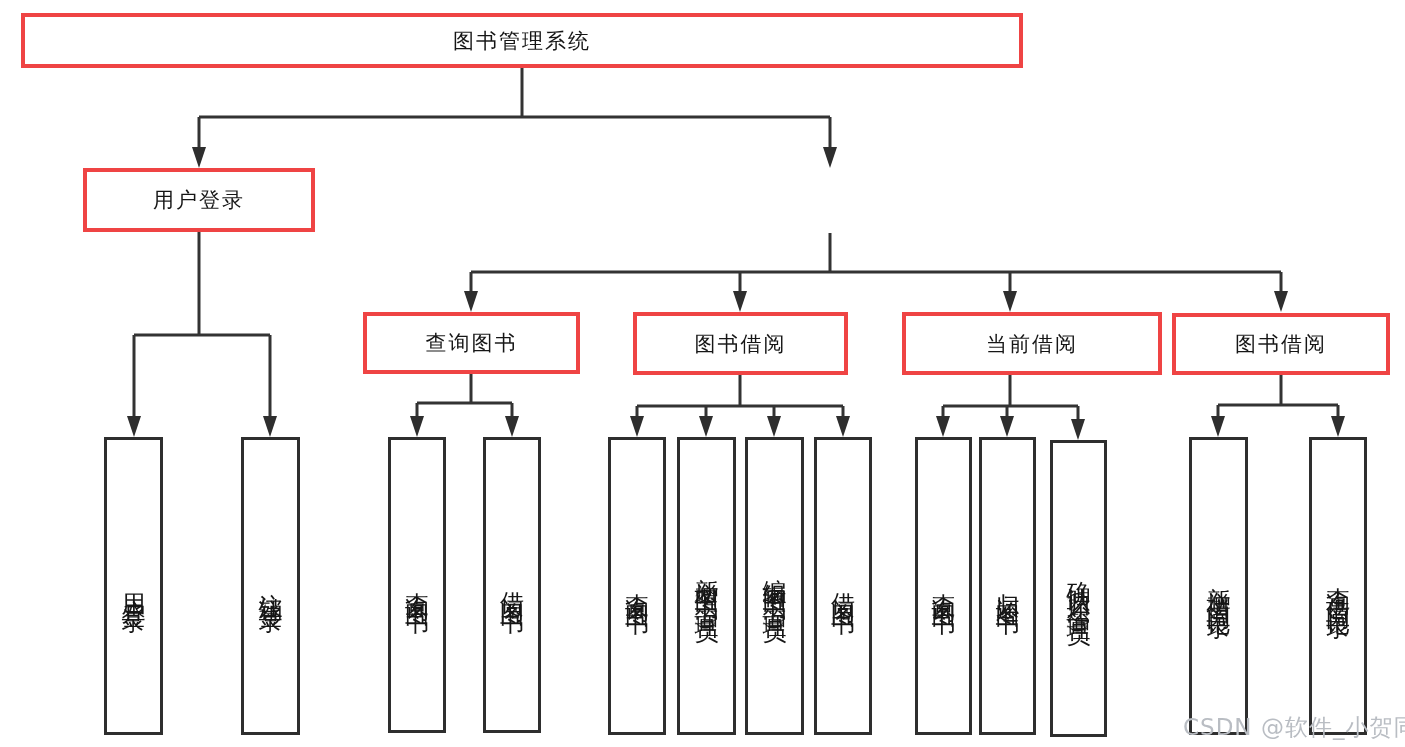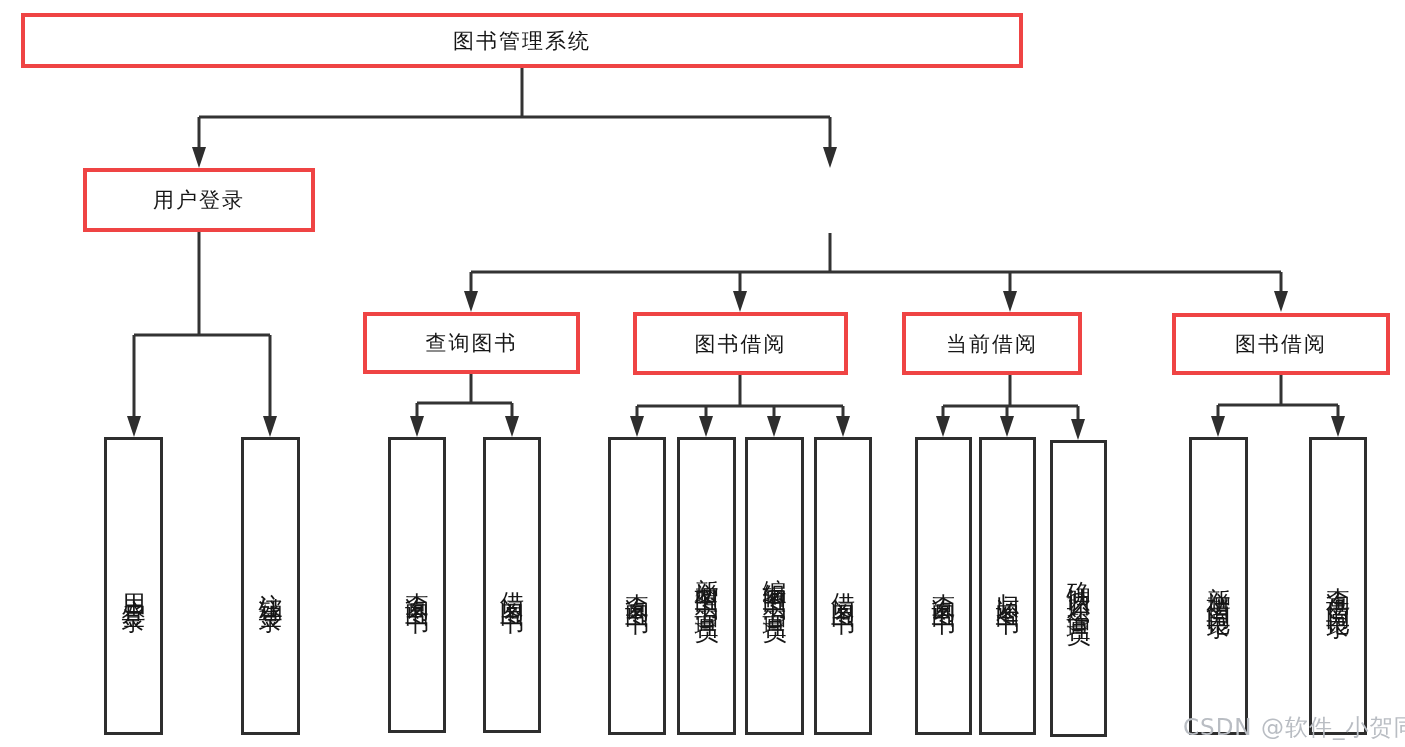--- a/index.html
+++ b/index.html
@@ -49,21 +49,21 @@
     line-height: 1;
     color: #161616;
     white-space: nowrap;
   }
   
   .n-root          { left: 21px;   top: 13px;  width: 1002px; height: 55px; }
   .n-user-login    { left: 83px;   top: 168px; width: 232px;  height: 64px; }
   .n-book-mgmt     { left: 713px;  top: 168px; width: 234px;  height: 65px; }
   .n-new-book      { left: 363px;  top: 312px; width: 217px;  height: 62px; }
   .n-book-borrow   { left: 633px;  top: 312px; width: 215px;  height: 63px; }
-  .n-cur-borrow    { left: 902px;  top: 312px; width: 180px;  height: 63px; }
+  .n-cur-borrow    { left: 902px;  top: 312px; width: 260px;  height: 63px; }
   .n-borrow-rec    { left: 1172px; top: 313px; width: 218px;  height: 62px; }
   .c-a1 { left: 104px;  top: 437px; width: 59px; height: 298px; }
   .c-a2 { left: 241px;  top: 437px; width: 59px; height: 298px; }
   .c-b1 { left: 388px;  top: 437px; width: 58px; height: 296px; }
   .c-b2 { left: 483px;  top: 437px; width: 58px; height: 296px; }
   .c-c1 { left: 608px;  top: 437px; width: 58px; height: 298px; }
   .c-c2 { left: 677px;  top: 437px; width: 59px; height: 298px; }
   .c-c3 { left: 745px;  top: 437px; width: 59px; height: 298px; }
   .c-c4 { left: 814px;  top: 437px; width: 58px; height: 298px; }
   .c-d1 { left: 915px;  top: 437px; width: 57px; height: 298px; }

